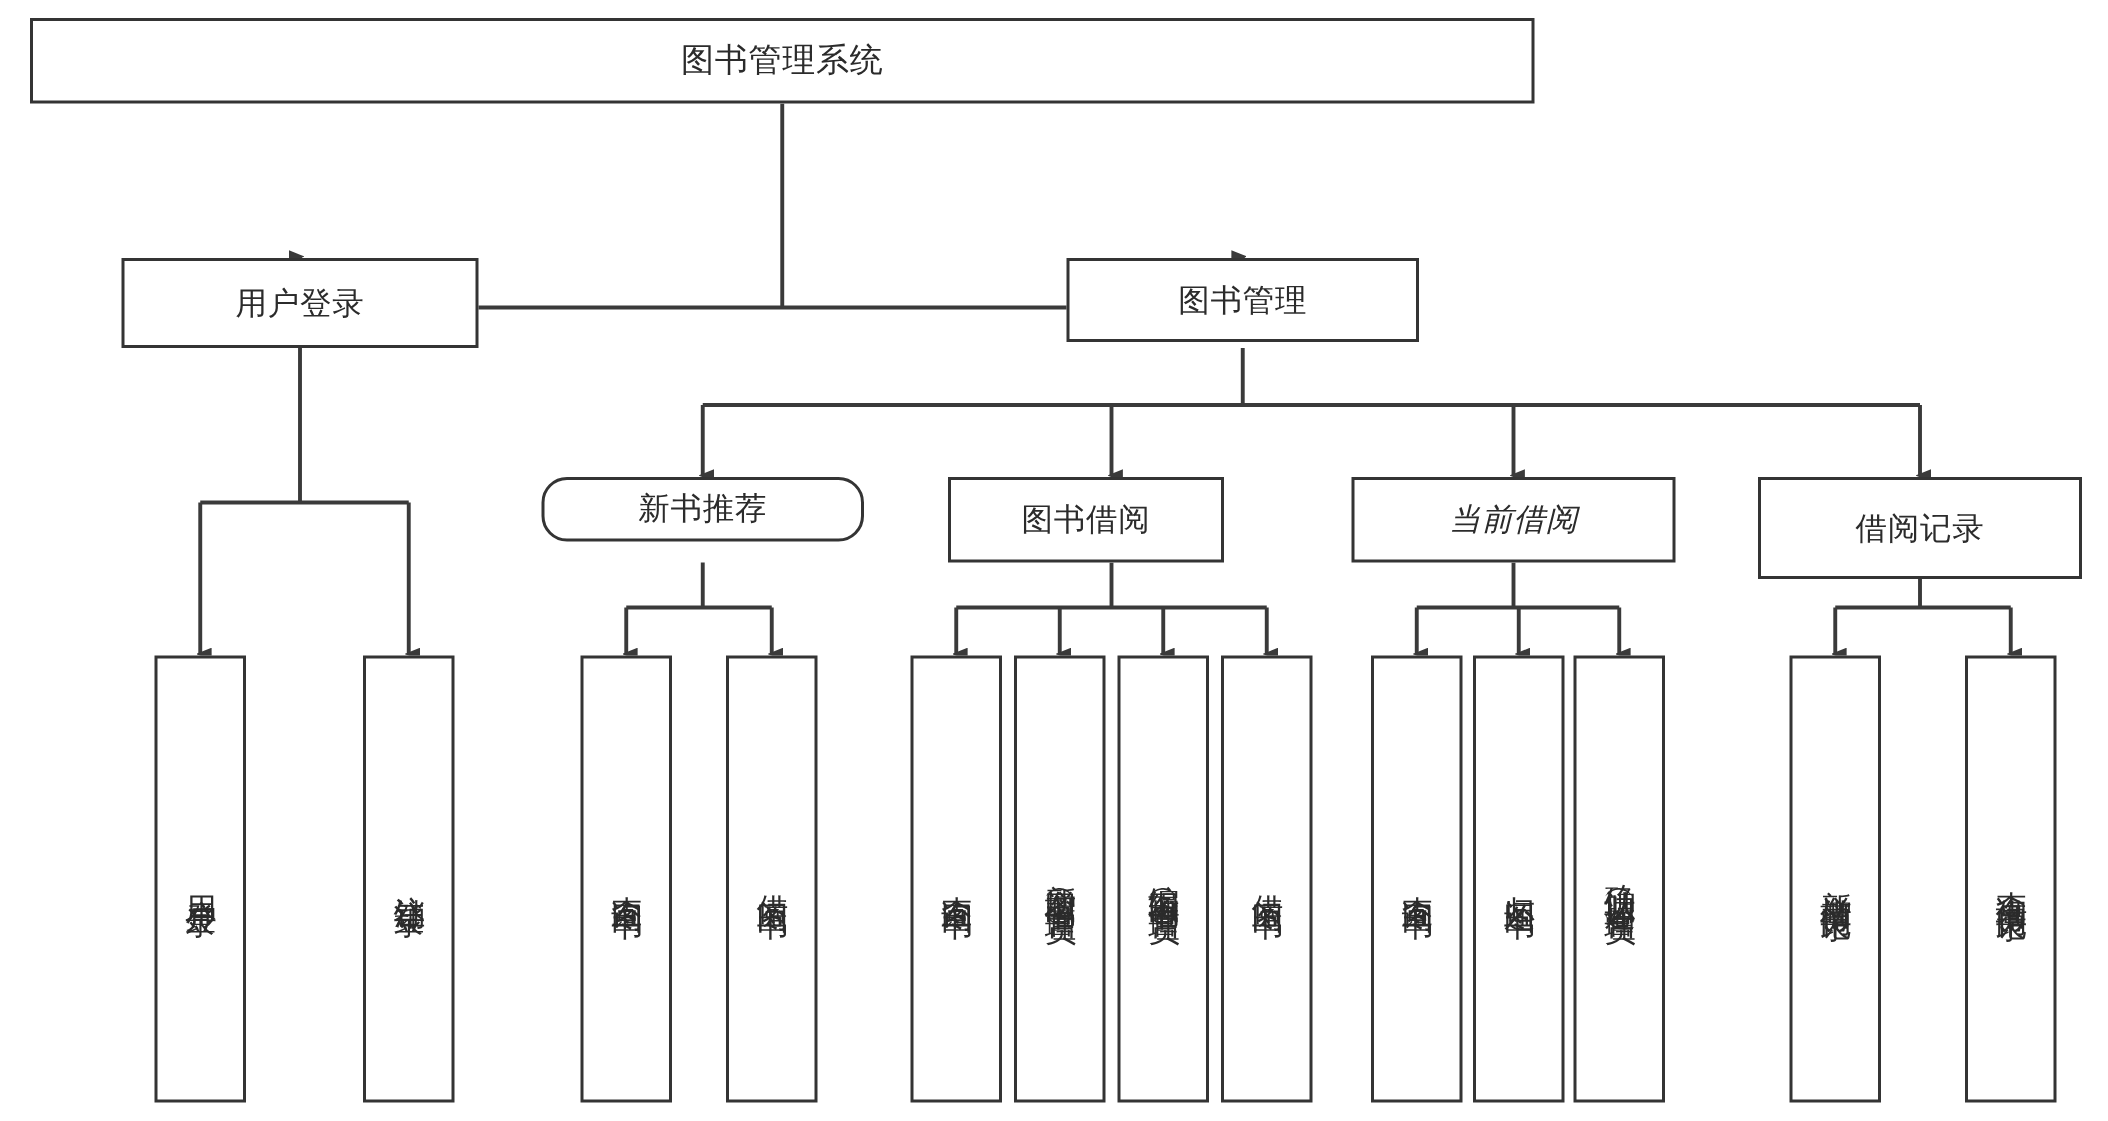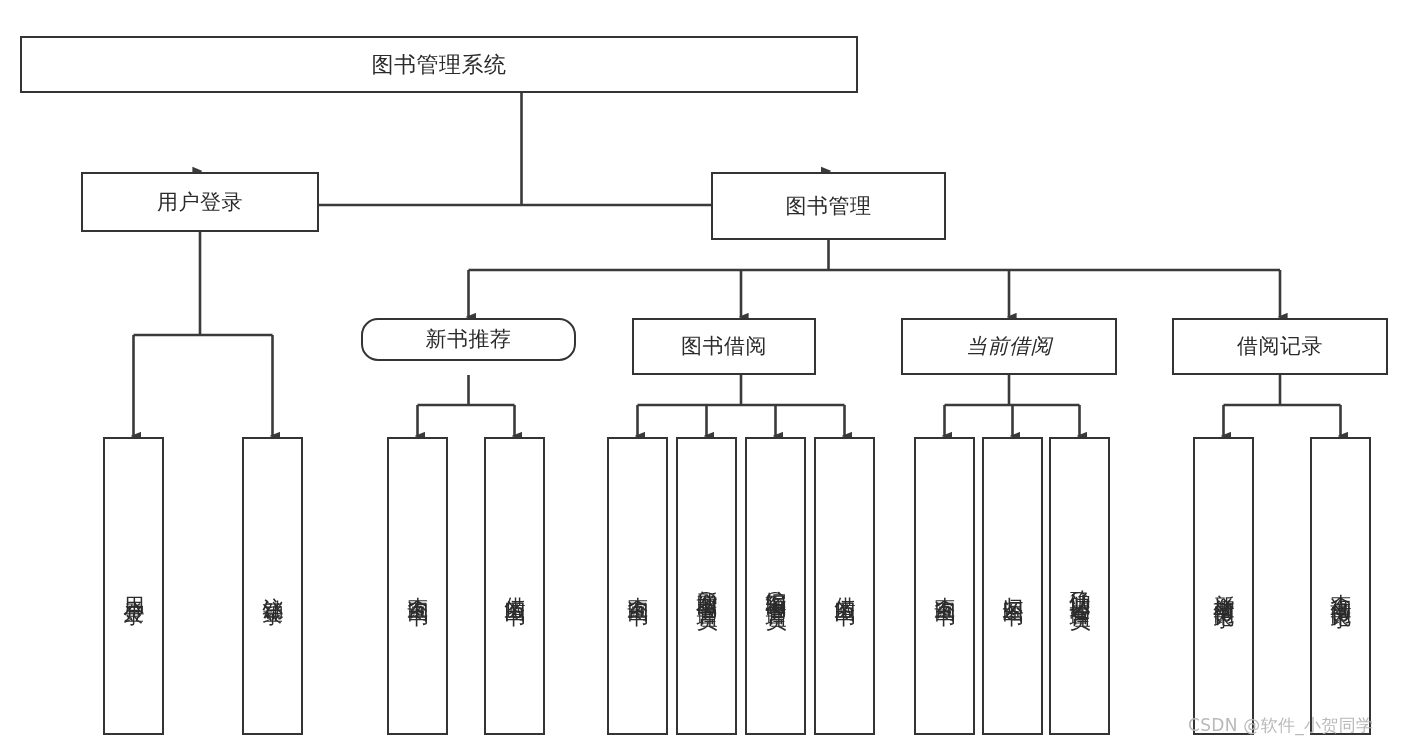--- a/index.html
+++ b/index.html
@@ -119,39 +119,39 @@
         <line x1="1012.5" y1="405" x2="1012.5" y2="436" marker-end="url(#arrowhead)"></line>
         <line x1="1079.5" y1="405" x2="1079.5" y2="436" marker-end="url(#arrowhead)"></line>
         <line x1="1280" y1="375" x2="1280" y2="405"></line>
         <line x1="1223.5" y1="405" x2="1340.5" y2="405"></line>
         <line x1="1223.5" y1="405" x2="1223.5" y2="436" marker-end="url(#arrowhead)"></line>
         <line x1="1340.5" y1="405" x2="1340.5" y2="436" marker-end="url(#arrowhead)"></line>
       </g>
   </svg>
 
   <div id="node-layer">
-      <div class="node root horiz" style="left: 20px; top: 12px; width: 838px; height: 57px; margin-top: 24px;">
+      <div class="node root horiz" style="left: 20px; top: 12px; width: 1003px; height: 57px;">
         <span class="node-label">图书管理系统</span>
       </div>
       <div class="node level1 horiz" style="left: 81px; top: 172px; width: 238px; height: 60px;">
         <span class="node-label">用户登录</span>
       </div>
-      <div class="node level1 horiz" style="left: 711px; top: 172px; width: 235px; height: 68px;">
+      <div class="node level1 horiz" style="left: 711px; top: 172px; width: 235px; height: 56px;">
         <span class="node-label">图书管理</span>
       </div>
       <div class="node level2 horiz" style="left: 361px; top: 318px; width: 215px; height: 43px; border-radius: 17px;">
         <span class="node-label">新书推荐</span>
       </div>
       <div class="node level2 horiz" style="left: 632px; top: 318px; width: 184px; height: 57px;">
         <span class="node-label">图书借阅</span>
       </div>
       <div class="node level2 horiz" style="left: 901px; top: 318px; width: 216px; height: 57px; font-style: italic;">
         <span class="node-label">当前借阅</span>
       </div>
-      <div class="node level2 horiz" style="left: 1172px; top: 318px; width: 216px; height: 57px;">
+      <div class="node level2 horiz" style="left: 1172px; top: 318px; width: 216px; height: 68px;">
         <span class="node-label">借阅记录</span>
       </div>
       <div class="node leaf vert" style="left: 103px; top: 437px; width: 61px; height: 298px;">
         <span class="node-label">用户登录</span>
       </div>
       <div class="node leaf vert" style="left: 242px; top: 437px; width: 61px; height: 298px;">
         <span class="node-label">注销登录</span>
       </div>
       <div class="node leaf vert" style="left: 387px; top: 437px; width: 61px; height: 298px;">
         <span class="node-label">查询图书</span>
@@ -181,15 +181,14 @@
         <span class="node-label">确认归还（管理员）</span>
       </div>
       <div class="node leaf vert" style="left: 1193px; top: 437px; width: 61px; height: 298px;">
         <span class="node-label">新增借阅记录</span>
       </div>
       <div class="node leaf vert" style="left: 1310px; top: 437px; width: 61px; height: 298px;">
         <span class="node-label">查询借阅记录</span>
       </div>
     </div>
 
-  <div class="watermark">CSDN @软件_小贺同学</div>
 
 </div>
 
 </body></html>

